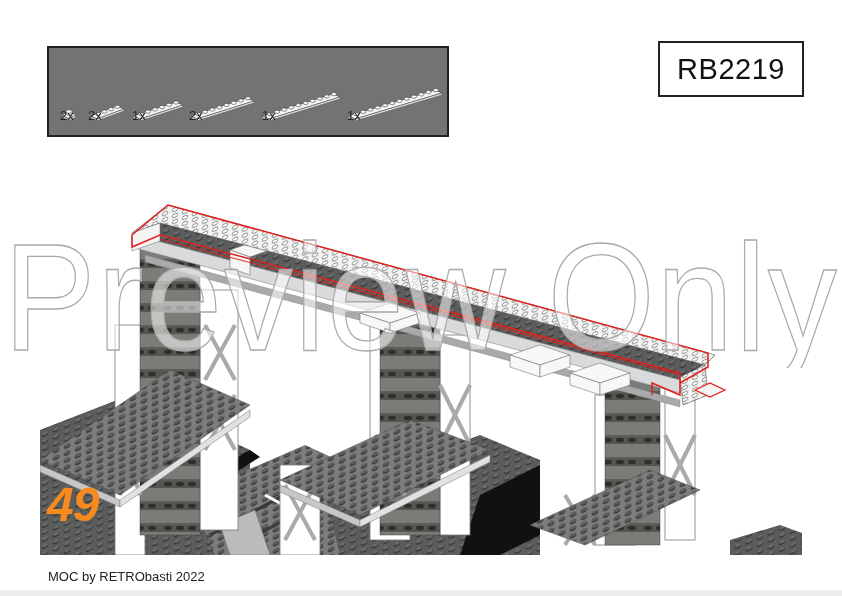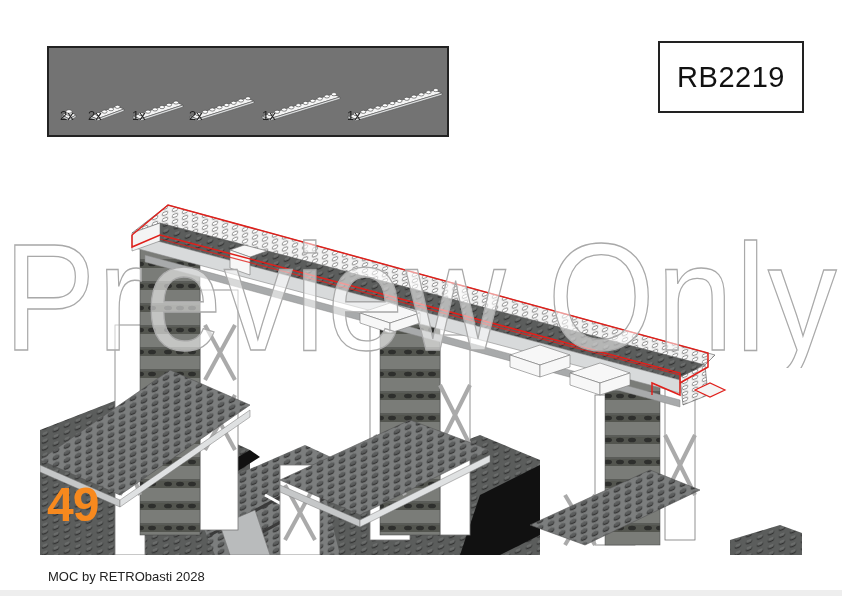--- a/index.html
+++ b/index.html
@@ -18,32 +18,33 @@
       box-sizing: border-box;
     }
     .part {
       position: absolute; bottom: 14px;
     }
     .part svg { display: block; }
     .part-qty {
       position: absolute; font-size: 13px; color: #222; top: 60px;
     }
     .set-id-box {
-      position: absolute; left: 658px; top: 41px; width: 146px; height: 72px;
+      position: absolute; left: 658px; top: 41px; width: 146px; height: 56px;
       border: 2px solid #222; box-sizing: border-box;
       display: flex; align-items: center; justify-content: center;
       font-size: 29px; color: #111; letter-spacing: 0.5px;
     }
     .scene {
       position: absolute; left: 40px; top: 195px; width: 762px; height: 360px;
     }
     .step-number {
       position: absolute; left: 47px; top: 481px;
       font-size: 48px; font-weight: bold; color: #f7891e; letter-spacing: -1px;
       line-height: 1;
+      font-style: italic;
     }
     .watermark {
       position: absolute; left: 0; top: 218px; width: 842px; height: 150px;
       pointer-events: none;
     }
     .footer {
       position: absolute; left: 48px; top: 569px;
       font-size: 13px; color: #222;
     }
   </style>
@@ -295,13 +296,13 @@
     <polygon points="655,195 670,188 685,195 670,202" fill="#f4f4f4" stroke="#e0201b" stroke-width="1.2"></polygon>
   </svg>
 </div>
 
 <svg class="watermark" viewBox="0 0 842 150">
   <text x="421" y="132" text-anchor="middle" font-family="Liberation Sans, sans-serif" font-size="152" letter-spacing="2" fill="rgba(255,255,255,0.55)" stroke="#a9a9a9" stroke-width="1.3" textLength="835" lengthAdjust="spacingAndGlyphs">Preview Only</text>
 </svg>
 
 <div class="step-number">49</div>
 
-<div class="footer">MOC by RETRObasti 2028</div>
+<div class="footer">MOC by RETRObasti 2022</div>
 
 </body></html>

